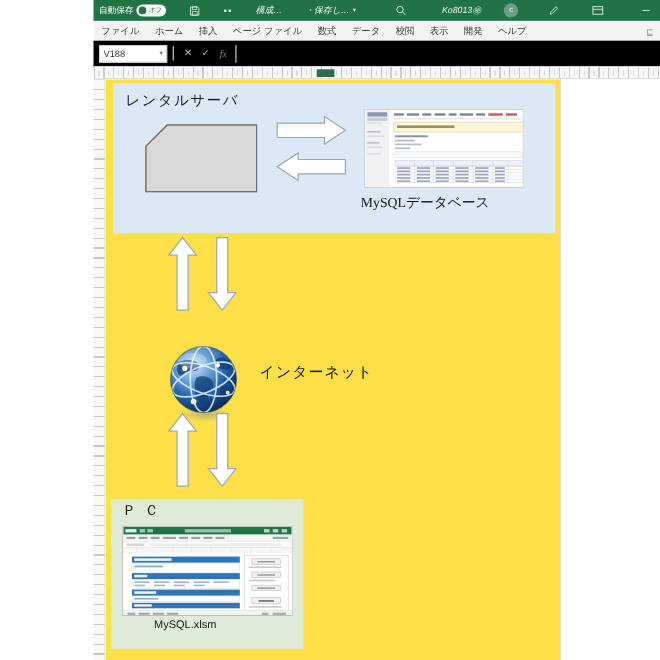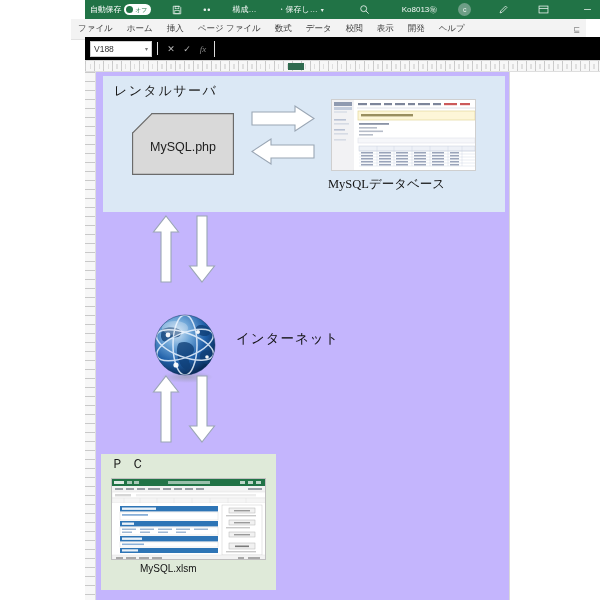--- a/index.html
+++ b/index.html
@@ -25,33 +25,33 @@
   .toggle-pill {
     width: 27px; height: 11px; border-radius: 6px;
     background: #ffffff; color: #217346;
     display: flex; align-items: center; gap: 2px;
     padding: 0 2px; margin-left: 3px;
     font-size: 6px;
   }
   .toggle-knob { width: 7px; height: 7px; border-radius: 50%; background: #217346; flex: 0 0 auto; }
   .toggle-txt { font-size: 6px; line-height: 1; }
   .ico { opacity: .95; display: inline-flex; align-items: center; justify-content: center; }
-  .tb-title { font-size: 8px; opacity: .95; }
+  .tb-title { font-size: 8px; opacity: .95; font-style: italic; }
   .tb-dots { font-size: 9px; letter-spacing: 1px; opacity: .9; }
   .avatar-circ {
     width: 13px; height: 13px; border-radius: 50%;
     background: #6e9e86; color: #eaf3ee;
     display: flex; align-items: center; justify-content: center;
     font-size: 7px;
   }
   .caret-dn { font-size: 6px; margin-left: 3px; opacity: .9; }
 
   
   .ribbon {
-    position: absolute; left: 71px; top: 19px; width: 515px; height: 21px;
+    position: absolute; left: 85px; top: 19px; width: 515px; height: 21px;
     background: #f3f3f3; border-bottom: 1px solid #e2e2e2;
     display: flex; align-items: center; gap: 0px;
     font-size: 8.5px; color: #444444; white-space: nowrap; overflow: hidden;
   }
   .tab { padding: 0 7px; height: 18px; display: flex; align-items: center; color: #3b3b3b; }
   .ribbon-right { margin-left: auto; padding-right: 6px; color: #888; font-size: 8px; }
 
   
   .formulabar {
     position: absolute; left: 85px; top: 37px; width: 515px; height: 24px;
@@ -104,21 +104,21 @@
     opacity: .75;
   }
 
   
   .sheet {
     position: absolute; left: 96px; top: 72px; width: 504px; height: 528px;
     background: #ffffff; overflow: hidden;
   }
   .page {
     position: absolute; left: 0; top: 0; width: 414px; height: 528px;
-    background: #c4b5fd; border-right: 1px solid #d9d9d9;
+    background: #fde047; border-right: 1px solid #d9d9d9;
   }
 
   
   .server-box {
     position: absolute; left: 7px; top: 4px; width: 402px; height: 136px;
     background: #dbe8f5;
   }
   .server-title {
     position: absolute; left: 18px; top: 10px;
     font-size: 13px; color: #1a1a1a; letter-spacing: 1.5px;
@@ -307,21 +307,20 @@
   <div class="sheet">
     <div class="page">
 
       <div class="server-box"></div>
       <div class="server-title">レンタルサーバ</div>
 
       <div class="php-shape"></div>
       <svg class="php-shape-outline" width="102" height="62" viewBox="0 0 102 62">
         <polygon points="20,0.6 101.4,0.6 101.4,61.4 0.6,61.4 0.6,20" fill="none" stroke="#6b6b6b" stroke-width="1.1"></polygon>
       </svg>
-      <div class="php-label">MySQL.php</div>
 
       <svg class="arrow-svg" style="position:absolute;left:155px;top:33px;" width="64" height="27" viewBox="0 0 64 27">
         <polygon points="1,7 44,7 44,1 63,13.5 44,26 44,20 1,20" fill="#ffffff" stroke="#9aa6b4" stroke-width="1.1" stroke-linejoin="miter"></polygon>
       </svg>
 
       <svg class="arrow-svg" style="position:absolute;left:155px;top:66px;" width="64" height="27" viewBox="0 0 64 27">
         <polygon points="63,7 20,7 20,1 1,13.5 20,26 20,20 63,20" fill="#ffffff" stroke="#9aa6b4" stroke-width="1.1" stroke-linejoin="miter"></polygon>
       </svg>
 
       <div class="db-thumb">

